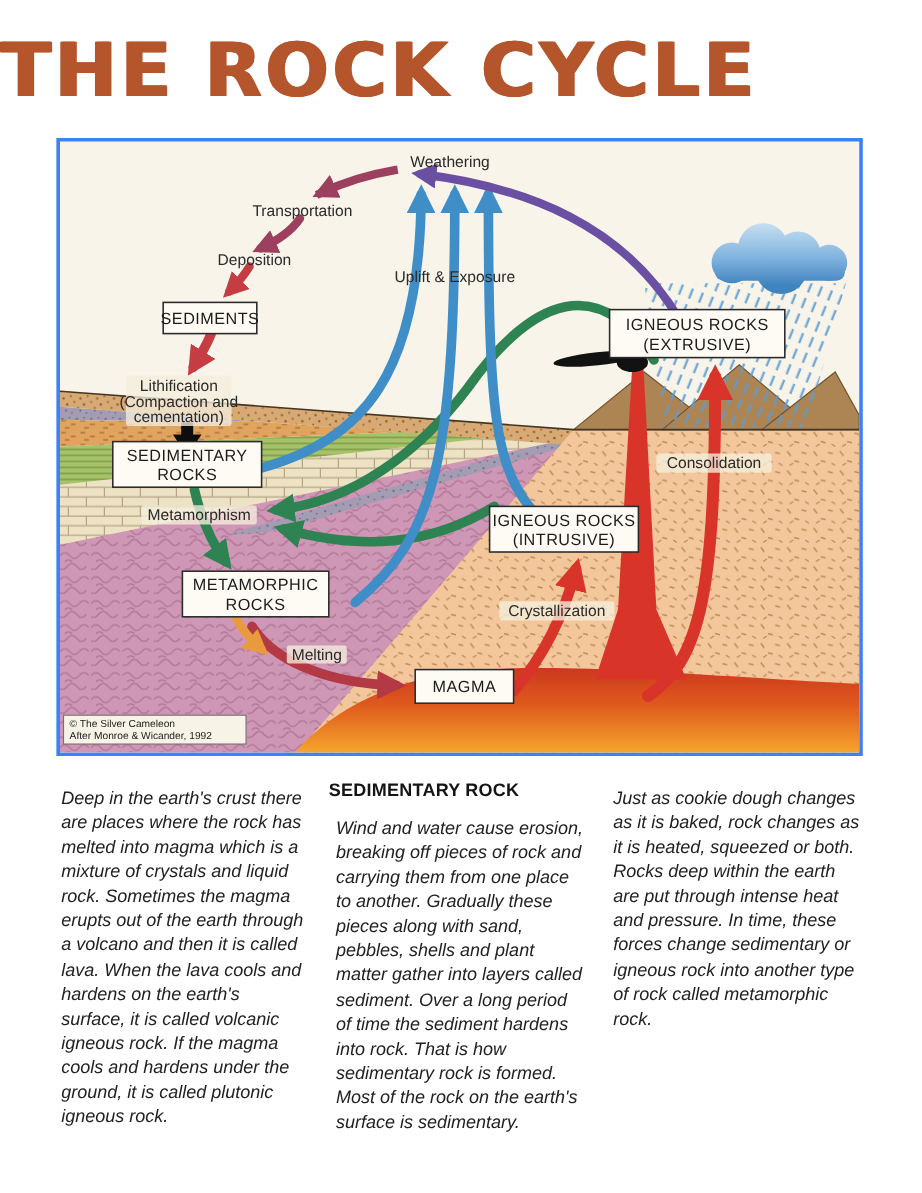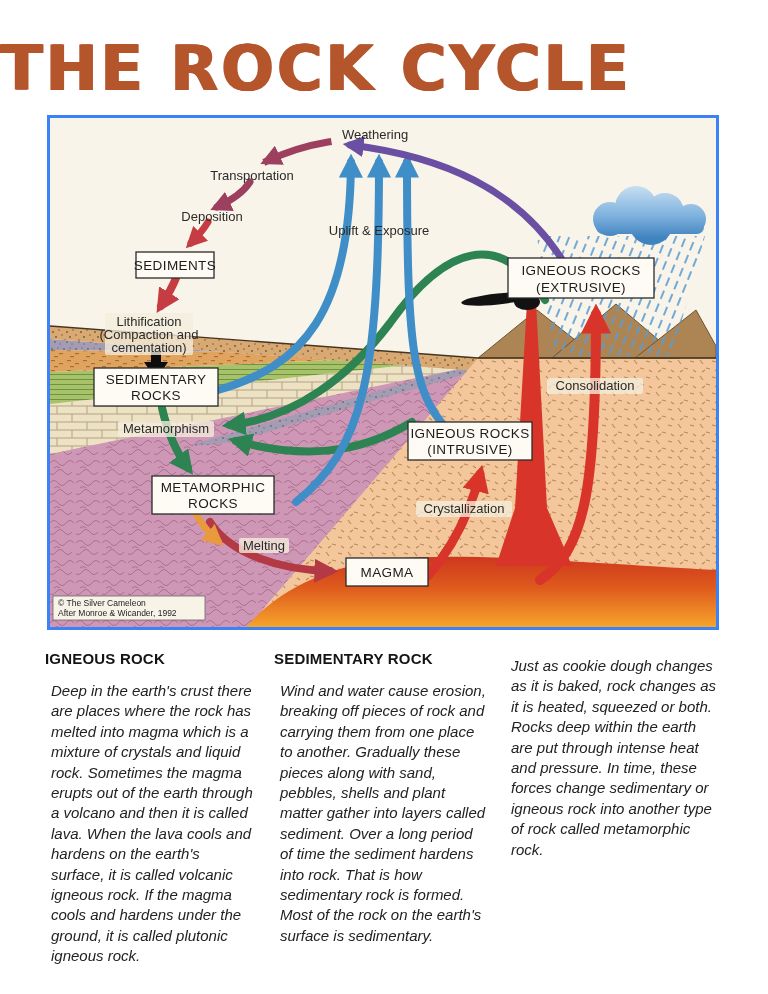--- a/index.html
+++ b/index.html
@@ -1,18 +1,18 @@
 <!DOCTYPE html>
 <html><head>
 <meta charset="utf-8">
 <style>
   html,body{margin:0;padding:0;}
   body{width:768px;height:994px;background:#ffffff;position:relative;overflow:hidden;
        font-family:"Liberation Sans",sans-serif;}
-  .title{position:absolute;top:32px;left:0;width:632px;text-align:center;
+  .title{position:absolute;top:22px;left:0;width:632px;text-align:center;
          font-family:"DejaVu Sans",sans-serif;font-weight:bold;font-size:62px;
          letter-spacing:3px;color:#b4552b;margin:0;
          text-shadow:1px 0 0 #b4552b, -1px 0 0 #b4552b;}
   .frame{position:absolute;left:47px;top:115px;width:666px;height:509px;
          border:3px solid #3b82f6;background:#f8f4e9;}
   .frame svg{display:block;}
   .lbl{font-family:"Liberation Sans",sans-serif;font-size:13px;fill:#2a2a2a;}
   .boxtxt{font-family:"Liberation Sans",sans-serif;font-size:13.5px;fill:#1c1c1c;letter-spacing:.4px;}
   .credit{font-family:"Liberation Sans",sans-serif;font-size:8.5px;fill:#222;}
   .cols{position:absolute;top:650px;left:45px;width:678px;display:grid;
@@ -227,21 +227,20 @@
   <g>
     <rect x="3" y="478" width="152" height="24" fill="#f7f3e7" stroke="#666" stroke-width="0.8"></rect>
     <text class="credit" x="8" y="488">© The Silver Cameleon</text>
     <text class="credit" x="8" y="498">After Monroe &amp; Wicander, 1992</text>
   </g>
 </svg>
 </div>
 
 <div class="cols">
   <section>
-    <h2>IGNEOUS ROCK</h2>
     <p>Deep in the earth's crust there are places where the rock has melted into magma which is a mixture of crystals and liquid rock.  Sometimes the magma erupts out of the earth through a volcano and then it is called lava.  When the lava cools and hardens on the earth's surface, it is called volcanic igneous rock.  If the magma cools and hardens under the ground, it is called plutonic igneous rock.</p>
   </section>
   <section>
     <h2>SEDIMENTARY ROCK</h2>
     <p>Wind and water cause erosion, breaking off pieces of rock and carrying them from one place to another.  Gradually these pieces along with sand, pebbles, shells and plant matter gather into layers called sediment.  Over a long period of time the sediment hardens into rock.  That is how sedimentary rock is formed.  Most of the rock on the earth's surface is sedimentary.</p>
   </section>
   <section>
     <p>Just as cookie dough changes as it is baked, rock changes as it is heated, squeezed or both.  Rocks deep within the earth are put through intense heat and pressure.  In time, these forces change sedimentary or igneous rock into another type of rock called metamorphic rock.</p>
   </section>
 </div>

